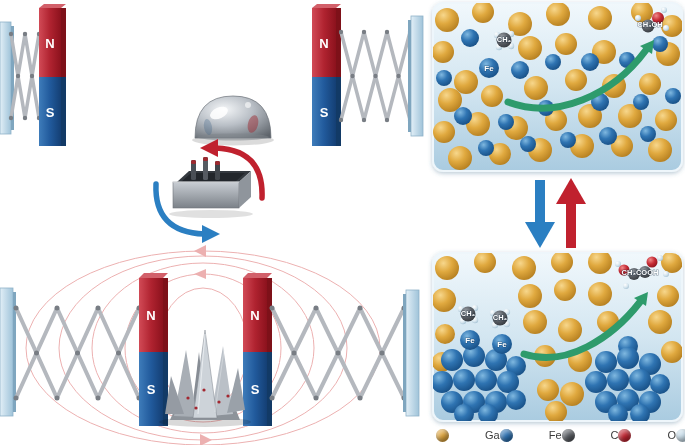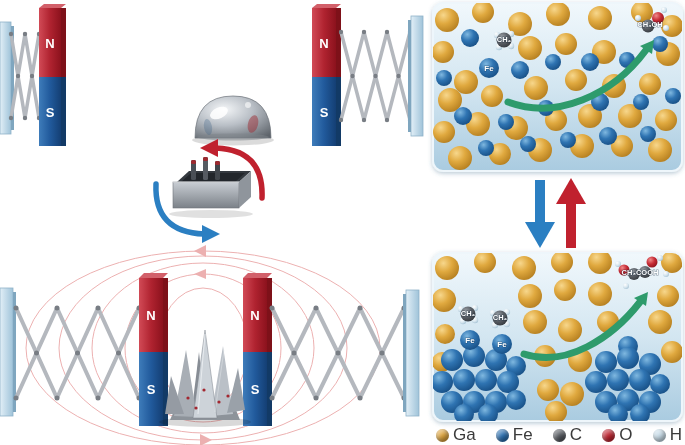--- a/index.html
+++ b/index.html
@@ -9,21 +9,21 @@
   .mag-label{font-family:"Liberation Sans",sans-serif;font-weight:bold;font-size:13px;fill:#ffffff;}
   .mol-label{font-family:"Liberation Sans",sans-serif;font-weight:bold;font-size:7.5px;fill:#ffffff;
              paint-order:stroke;stroke:rgba(10,30,50,0.45);stroke-width:1.2px;}
   .fe-label{font-family:"Liberation Sans",sans-serif;font-weight:bold;font-size:8px;fill:#ffffff;
             paint-order:stroke;stroke:rgba(10,30,50,0.35);stroke-width:1px;}
   #legend{position:absolute;left:436px;top:426px;width:246px;height:18px;display:flex;
           align-items:center;justify-content:space-between;padding-right:14px;}
   .legend-item{display:flex;align-items:center;gap:4px;}
   .legend-swatch{width:13px;height:13px;border-radius:50%;display:inline-block;
                  box-shadow:inset -2px -3px 4px rgba(0,0,0,.38), inset 2px 3px 4px rgba(255,255,255,.5);}
-  .legend-label{font-size:17px;color:#3b3b3b;}
+  .legend-label{font-size:11px;color:#3b3b3b;margin-left:32px;}
 </style>
 </head>
 <body>
 
 <div id="stage">
 <svg width="685" height="445" viewBox="0 0 685 445">
   <defs>
     <linearGradient id="gN" x1="0" y1="0" x2="1" y2="0">
       <stop offset="0" stop-color="#d14a56"></stop>
           <stop offset="0.5" stop-color="#b02330"></stop>

